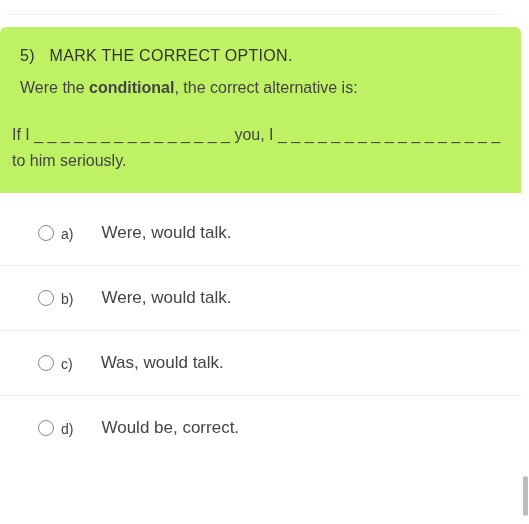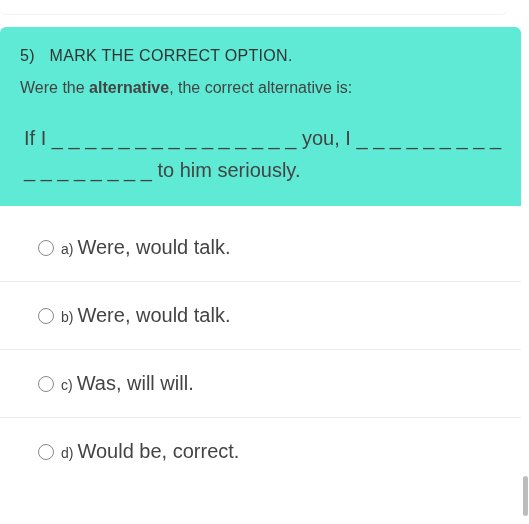--- a/index.html
+++ b/index.html
@@ -22,21 +22,21 @@
       padding-right: 8px;
     }
     .top-spacer {
       height: 15px;
       background: #ffffff;
       border-bottom: 1px solid rgba(0,0,0,0.05);
       margin: 0 14px 12px 0;
       border-radius: 0 0 6px 6px;
     }
     .question-card {
-      background: #5eead4;
+      background: #bef264;
       border-radius: 6px;
       margin-right: 0;
     }
     .question-header {
       padding: 20px 20px 14px 20px;
       font-size: 16px;
       color: #333333;
       letter-spacing: 0.3px;
     }
     .question-number {
@@ -44,22 +44,22 @@
     }
     .question-instruction {
       padding: 0 20px 25px 20px;
       font-size: 16px;
       color: #444444;
     }
     .bold {
       font-weight: 700;
     }
     .question-sentence {
-      padding: 0 20px 20px 24px;
-      font-size: 20px;
+      padding: 0 20px 20px 12px;
+      font-size: 16px;
       color: #444444;
       line-height: 1.6;
     }
     .options-list {
       background: #ffffff;
       padding-top: 8px;
     }
     .option-row {
       display: flex;
       align-items: center;
@@ -79,22 +79,23 @@
       margin-right: 7px;
     }
     .option-letter {
       font-size: 14px;
       color: #444444;
       margin-right: 4px;
       position: relative;
       top: 1px;
     }
     .option-text {
-      font-size: 20px;
+      font-size: 17px;
       color: #444444;
+      margin-left: 24px;
     }
     .scrollbar-track {
       position: absolute;
       right: 1px;
       top: 0;
       width: 5px;
       height: 100%;
     }
     .scrollbar-thumb {
       position: absolute;
@@ -113,21 +114,21 @@
   <div class="top-spacer"></div>
 
   <div class="question-card">
 
     <div class="question-header">
       <span class="question-number">5)</span>
       <span>MARK THE CORRECT OPTION.</span>
     </div>
 
     <div class="question-instruction">
-      <span>Were the </span><span class="bold">alternative</span><span>, the correct alternative is:</span>
+      <span>Were the </span><span class="bold">conditional</span><span>, the correct alternative is:</span>
     </div>
 
     <div class="question-sentence">If I _ _ _ _ _ _ _ _ _ _ _ _ _ _ _ you, I _ _ _ _ _ _ _ _ _ _ _ _ _ _ _ _ _ to him seriously.</div>
 
     <div class="options-list">
 
       <label class="option-row">
         <span class="radio-circle"></span>
         <span class="option-letter">a)</span>
         <span class="option-text">Were, would talk.</span>
@@ -135,21 +136,21 @@
 
       <label class="option-row">
         <span class="radio-circle"></span>
         <span class="option-letter">b)</span>
         <span class="option-text">Were, would talk.</span>
       </label>
 
       <label class="option-row">
         <span class="radio-circle"></span>
         <span class="option-letter">c)</span>
-        <span class="option-text">Was, will will.</span>
+        <span class="option-text">Was, would talk.</span>
       </label>
 
       <label class="option-row">
         <span class="radio-circle"></span>
         <span class="option-letter">d)</span>
         <span class="option-text">Would be, correct.</span>
       </label>
 
     </div>
   </div>

